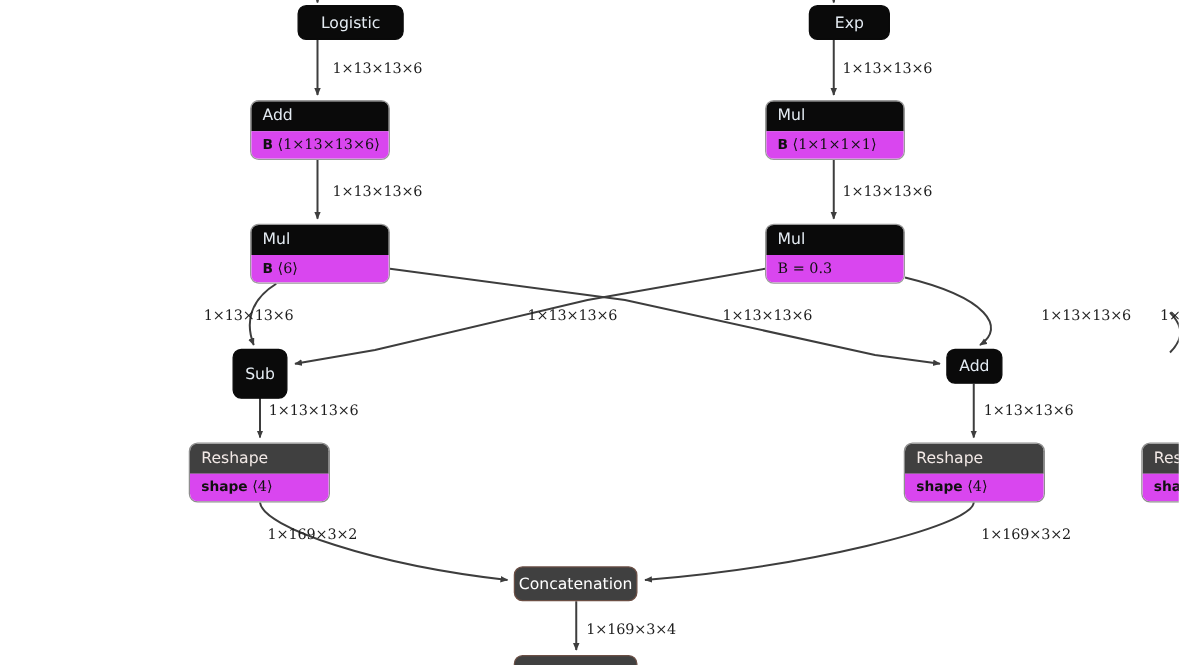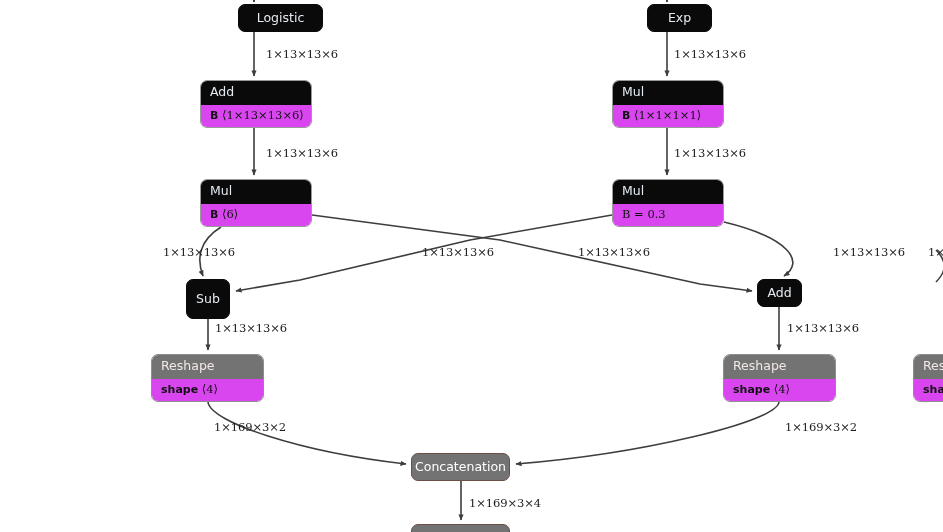--- a/index.html
+++ b/index.html
@@ -79,26 +79,26 @@
     line-height: 1;
     white-space: nowrap;
   }
   .node.compound .node-body .attr-key {
     font-weight: bold;
     font-family: "DejaVu Sans", sans-serif;
     font-size: 11px;
   }
   
   .node.brown.simple {
-    background: #737373;
+    background: #404040;
     border-color: #6b4f45;
   }
   .node.brown.simple .node-title { color: #ffffff; }
   .node.brown.compound .node-head {
-    background: #737373;
+    background: #404040;
     color: #f2e9e6;
   }
   .node.brown.compound { border-color: #8e8e8e; }
 </style>
 </head>
 <body>
 
 <svg id="graph-canvas" viewBox="0 0 943 532" xmlns="http://www.w3.org/2000/svg">
   <defs>
     <marker id="arrowhead" markerWidth="7" markerHeight="7" refX="5.6" refY="2.6" orient="auto" markerUnits="userSpaceOnUse">

